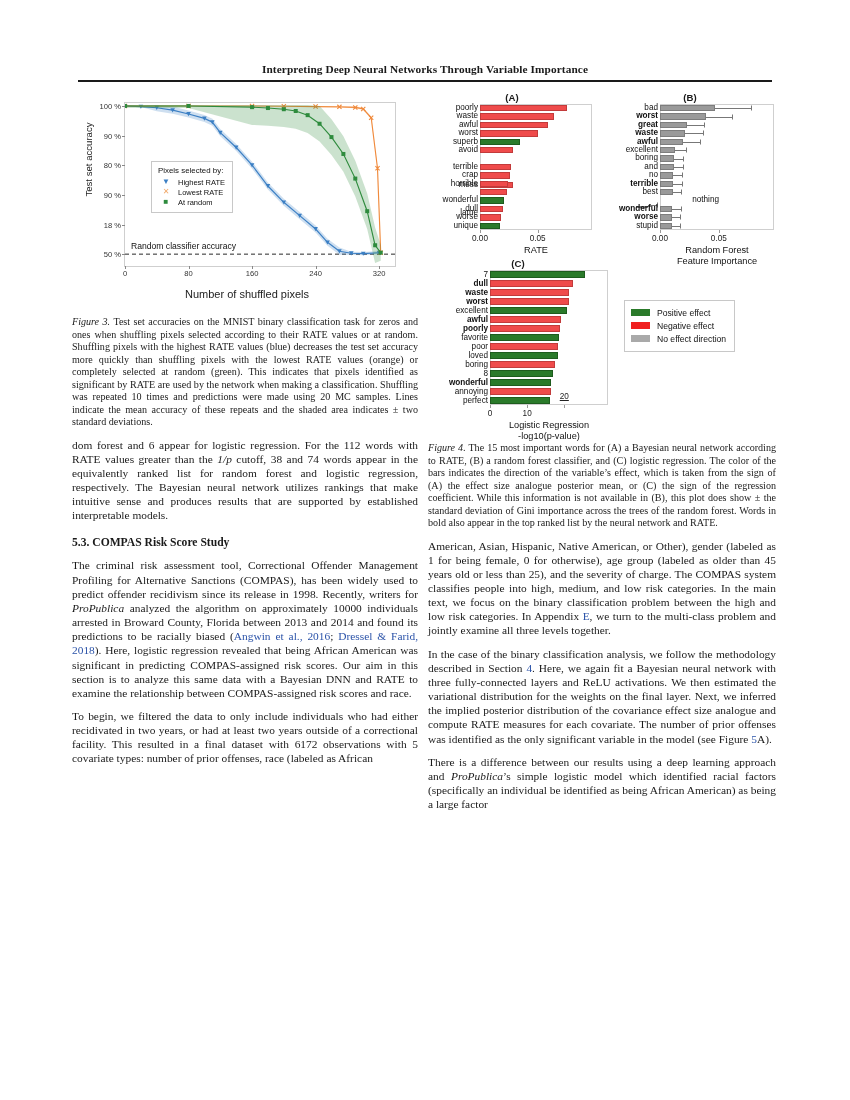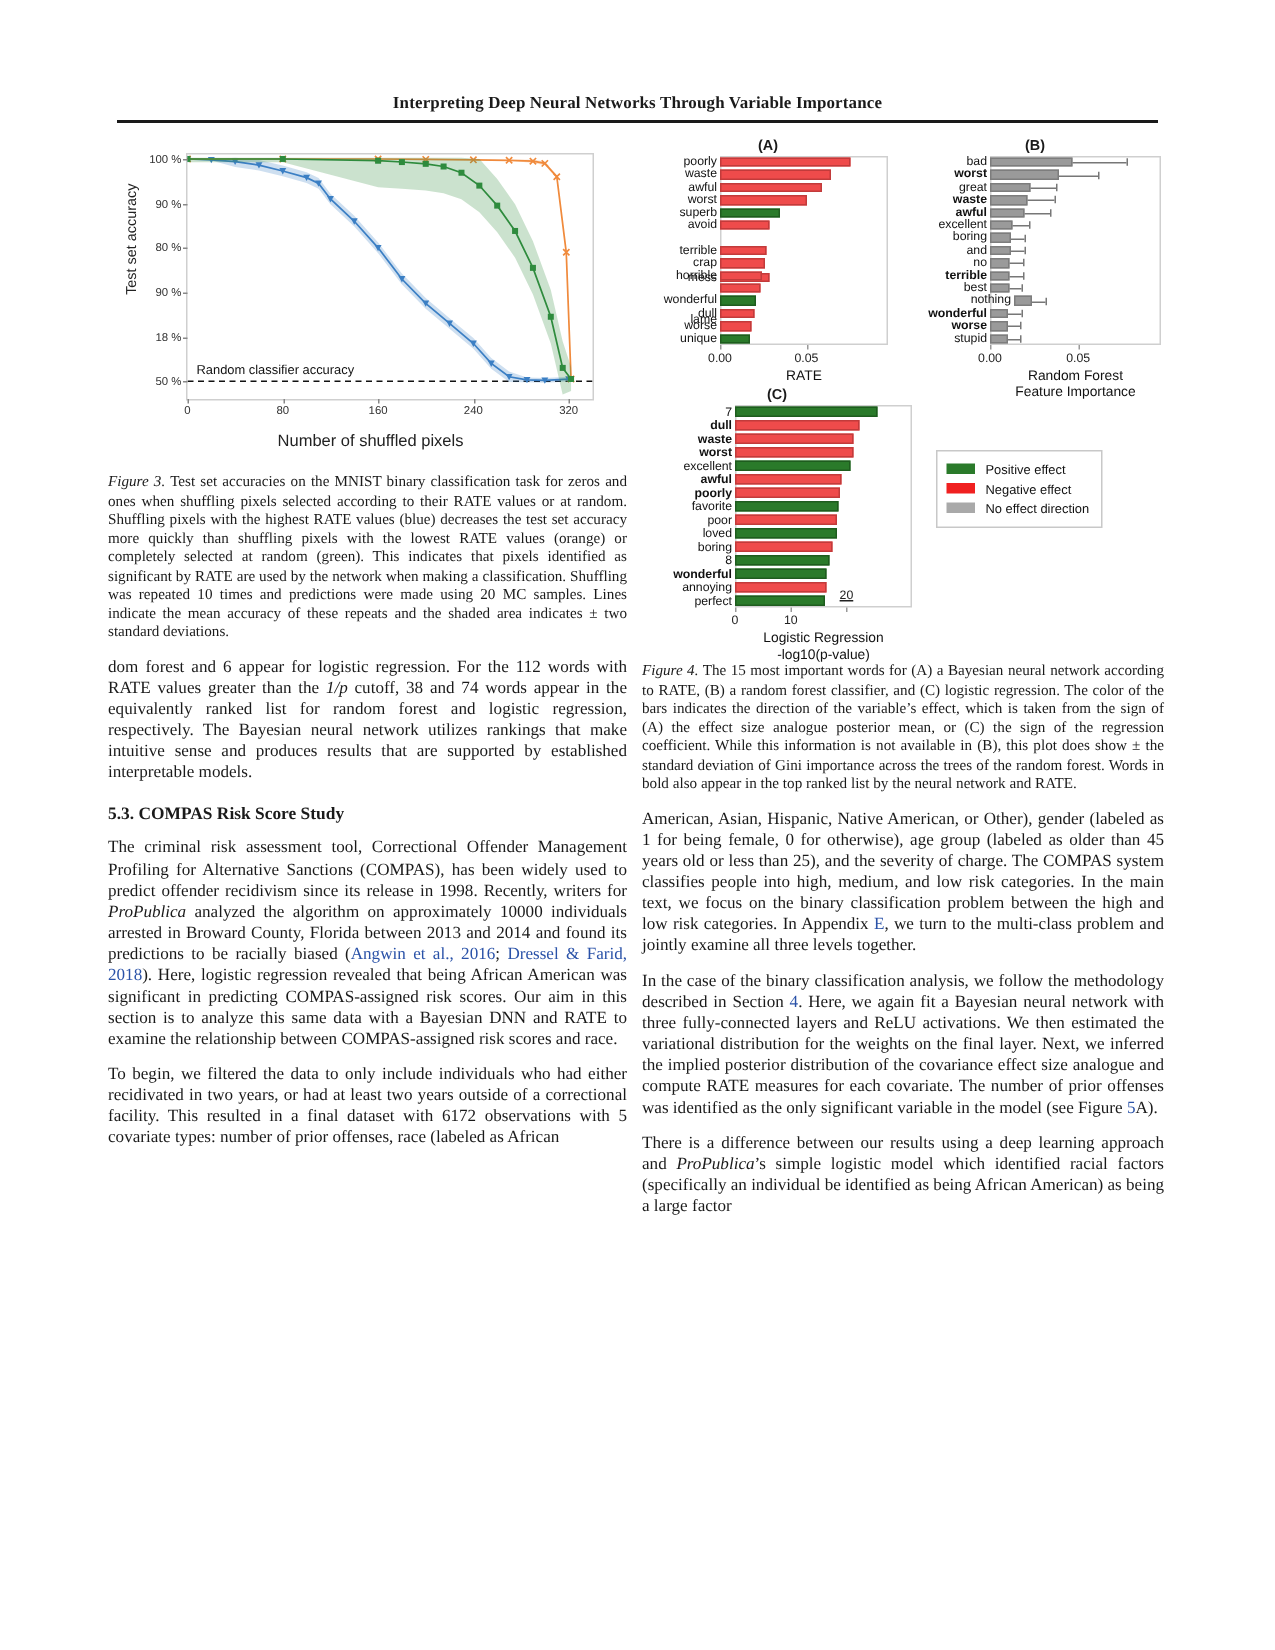--- a/index.html
+++ b/index.html
@@ -205,20 +205,35 @@
             <rect x="180.64705882352942" y="10.150909090909067" width="4" height="4" fill="#2e8b3d"></rect>
             <rect x="192.55882352941177" y="18.74545454545455" width="4" height="4" fill="#2e8b3d"></rect>
             <rect x="204.47058823529412" y="32.08181818181819" width="4" height="4" fill="#2e8b3d"></rect>
             <rect x="216.38235294117646" y="48.97454545454546" width="4" height="4" fill="#2e8b3d"></rect>
             <rect x="228.2941176470588" y="73.57272727272728" width="4" height="4" fill="#2e8b3d"></rect>
             <rect x="240.2058823529412" y="106.17272727272727" width="4" height="4" fill="#2e8b3d"></rect>
             <rect x="248.14705882352942" y="140.25454545454545" width="4" height="4" fill="#2e8b3d"></rect>
             <rect x="253.70588235294116" y="147.66363636363636" width="4" height="4" fill="#2e8b3d"></rect>
           </svg>
         <div class="f3-randlabel" style="top: 138.145px; bottom: auto;">Random classifier accuracy</div>
+        <div class="f3-legend">
+          <div class="lg-title">Pixels selected by:</div>
+          <div class="lg-row">
+            <span class="lg-mark" style="color:#3b7fc4;">▼</span>
+            <span class="lg-txt">Highest RATE</span>
+          </div>
+          <div class="lg-row">
+            <span class="lg-mark" style="color:#f0a868;">✕</span>
+            <span class="lg-txt">Lowest RATE</span>
+          </div>
+          <div class="lg-row">
+            <span class="lg-mark" style="color:#2e8b3d;">■</span>
+            <span class="lg-txt">At random</span>
+          </div>
+        </div>
       <div class="f3-ytick" style="top: 151.145px;">50 %</div>
           <div class="f3-tickmark-y" style="top: 151.145px;"></div>
           <div class="f3-ytick" style="top: 121.509px;">18 %</div>
           <div class="f3-tickmark-y" style="top: 121.509px;"></div>
           <div class="f3-ytick" style="top: 91.8727px;">90 %</div>
           <div class="f3-tickmark-y" style="top: 91.8727px;"></div>
           <div class="f3-ytick" style="top: 62.2364px;">80 %</div>
           <div class="f3-tickmark-y" style="top: 62.2364px;"></div>
           <div class="f3-ytick" style="top: 32.6px;">90 %</div>
           <div class="f3-tickmark-y" style="top: 32.6px;"></div>
@@ -364,21 +379,21 @@
             </div>
           </div>
           <div class="bar-row" style="position: absolute; left: 0px; top: 20.4px; width: 170px; height: 8.4px;">
             <div class="bar-label bold" style="width: 56px; height: 8.4px; line-height: 8.4px;">worst</div>
             <div class="bar-track" style="width: 114px; height: 8.4px;">
               <div class="bar none" style="width: 46.4706px;"></div>
               <div class="err" style="left: 46.4706px; width: 25.2941px;"></div>
               <div class="err-cap" style="left: 71.7647px;"></div>
             </div>
           </div>
-          <div class="bar-row" style="position: absolute; left: 0px; top: 28.8px; width: 170px; height: 8.4px;">
+          <div class="bar-row" style="position: absolute; left: 0px; top: 28.8px; width: 170px; height: 8.4px; font-weight: bold;">
             <div class="bar-label" style="width: 56px; height: 8.4px; line-height: 8.4px;">great</div>
             <div class="bar-track" style="width: 114px; height: 8.4px;">
               <div class="bar none" style="width: 27.0588px;"></div>
               <div class="err" style="left: 27.0588px; width: 17.0588px;"></div>
               <div class="err-cap" style="left: 44.1176px;"></div>
             </div>
           </div>
           <div class="bar-row" style="position: absolute; left: 0px; top: 37.2px; width: 170px; height: 8.4px;">
             <div class="bar-label bold" style="width: 56px; height: 8.4px; line-height: 8.4px;">waste</div>
             <div class="bar-track" style="width: 114px; height: 8.4px;">
@@ -436,21 +451,21 @@
             </div>
           </div>
           <div class="bar-row" style="position: absolute; left: 0px; top: 96px; width: 170px; height: 8.4px;">
             <div class="bar-label" style="width: 56px; height: 8.4px; line-height: 8.4px;">best</div>
             <div class="bar-track" style="width: 114px; height: 8.4px;">
               <div class="bar none" style="width: 12.7059px;"></div>
               <div class="err" style="left: 12.7059px; width: 8.23529px;"></div>
               <div class="err-cap" style="left: 20.9412px;"></div>
             </div>
           </div>
-          <div class="bar-row" style="position: absolute; left: 16px; top: 104.4px; width: 170px; height: 8.4px;">
+          <div class="bar-row" style="position: absolute; left: 4px; top: 104.4px; width: 170px; height: 8.4px; flex-direction: column;">
             <div class="bar-label" style="width: 56px; height: 8.4px; line-height: 8.4px;">nothing</div>
             <div class="bar-track" style="width: 114px; height: 8.4px;">
               <div class="bar none" style="width: 12.3529px;"></div>
               <div class="err" style="left: 12.3529px; width: 8.82353px;"></div>
               <div class="err-cap" style="left: 21.1765px;"></div>
             </div>
           </div>
           <div class="bar-row" style="position: absolute; left: 0px; top: 112.8px; width: 170px; height: 8.4px;">
             <div class="bar-label bold" style="width: 56px; height: 8.4px; line-height: 8.4px;">wonderful</div>
             <div class="bar-track" style="width: 114px; height: 8.4px;">

